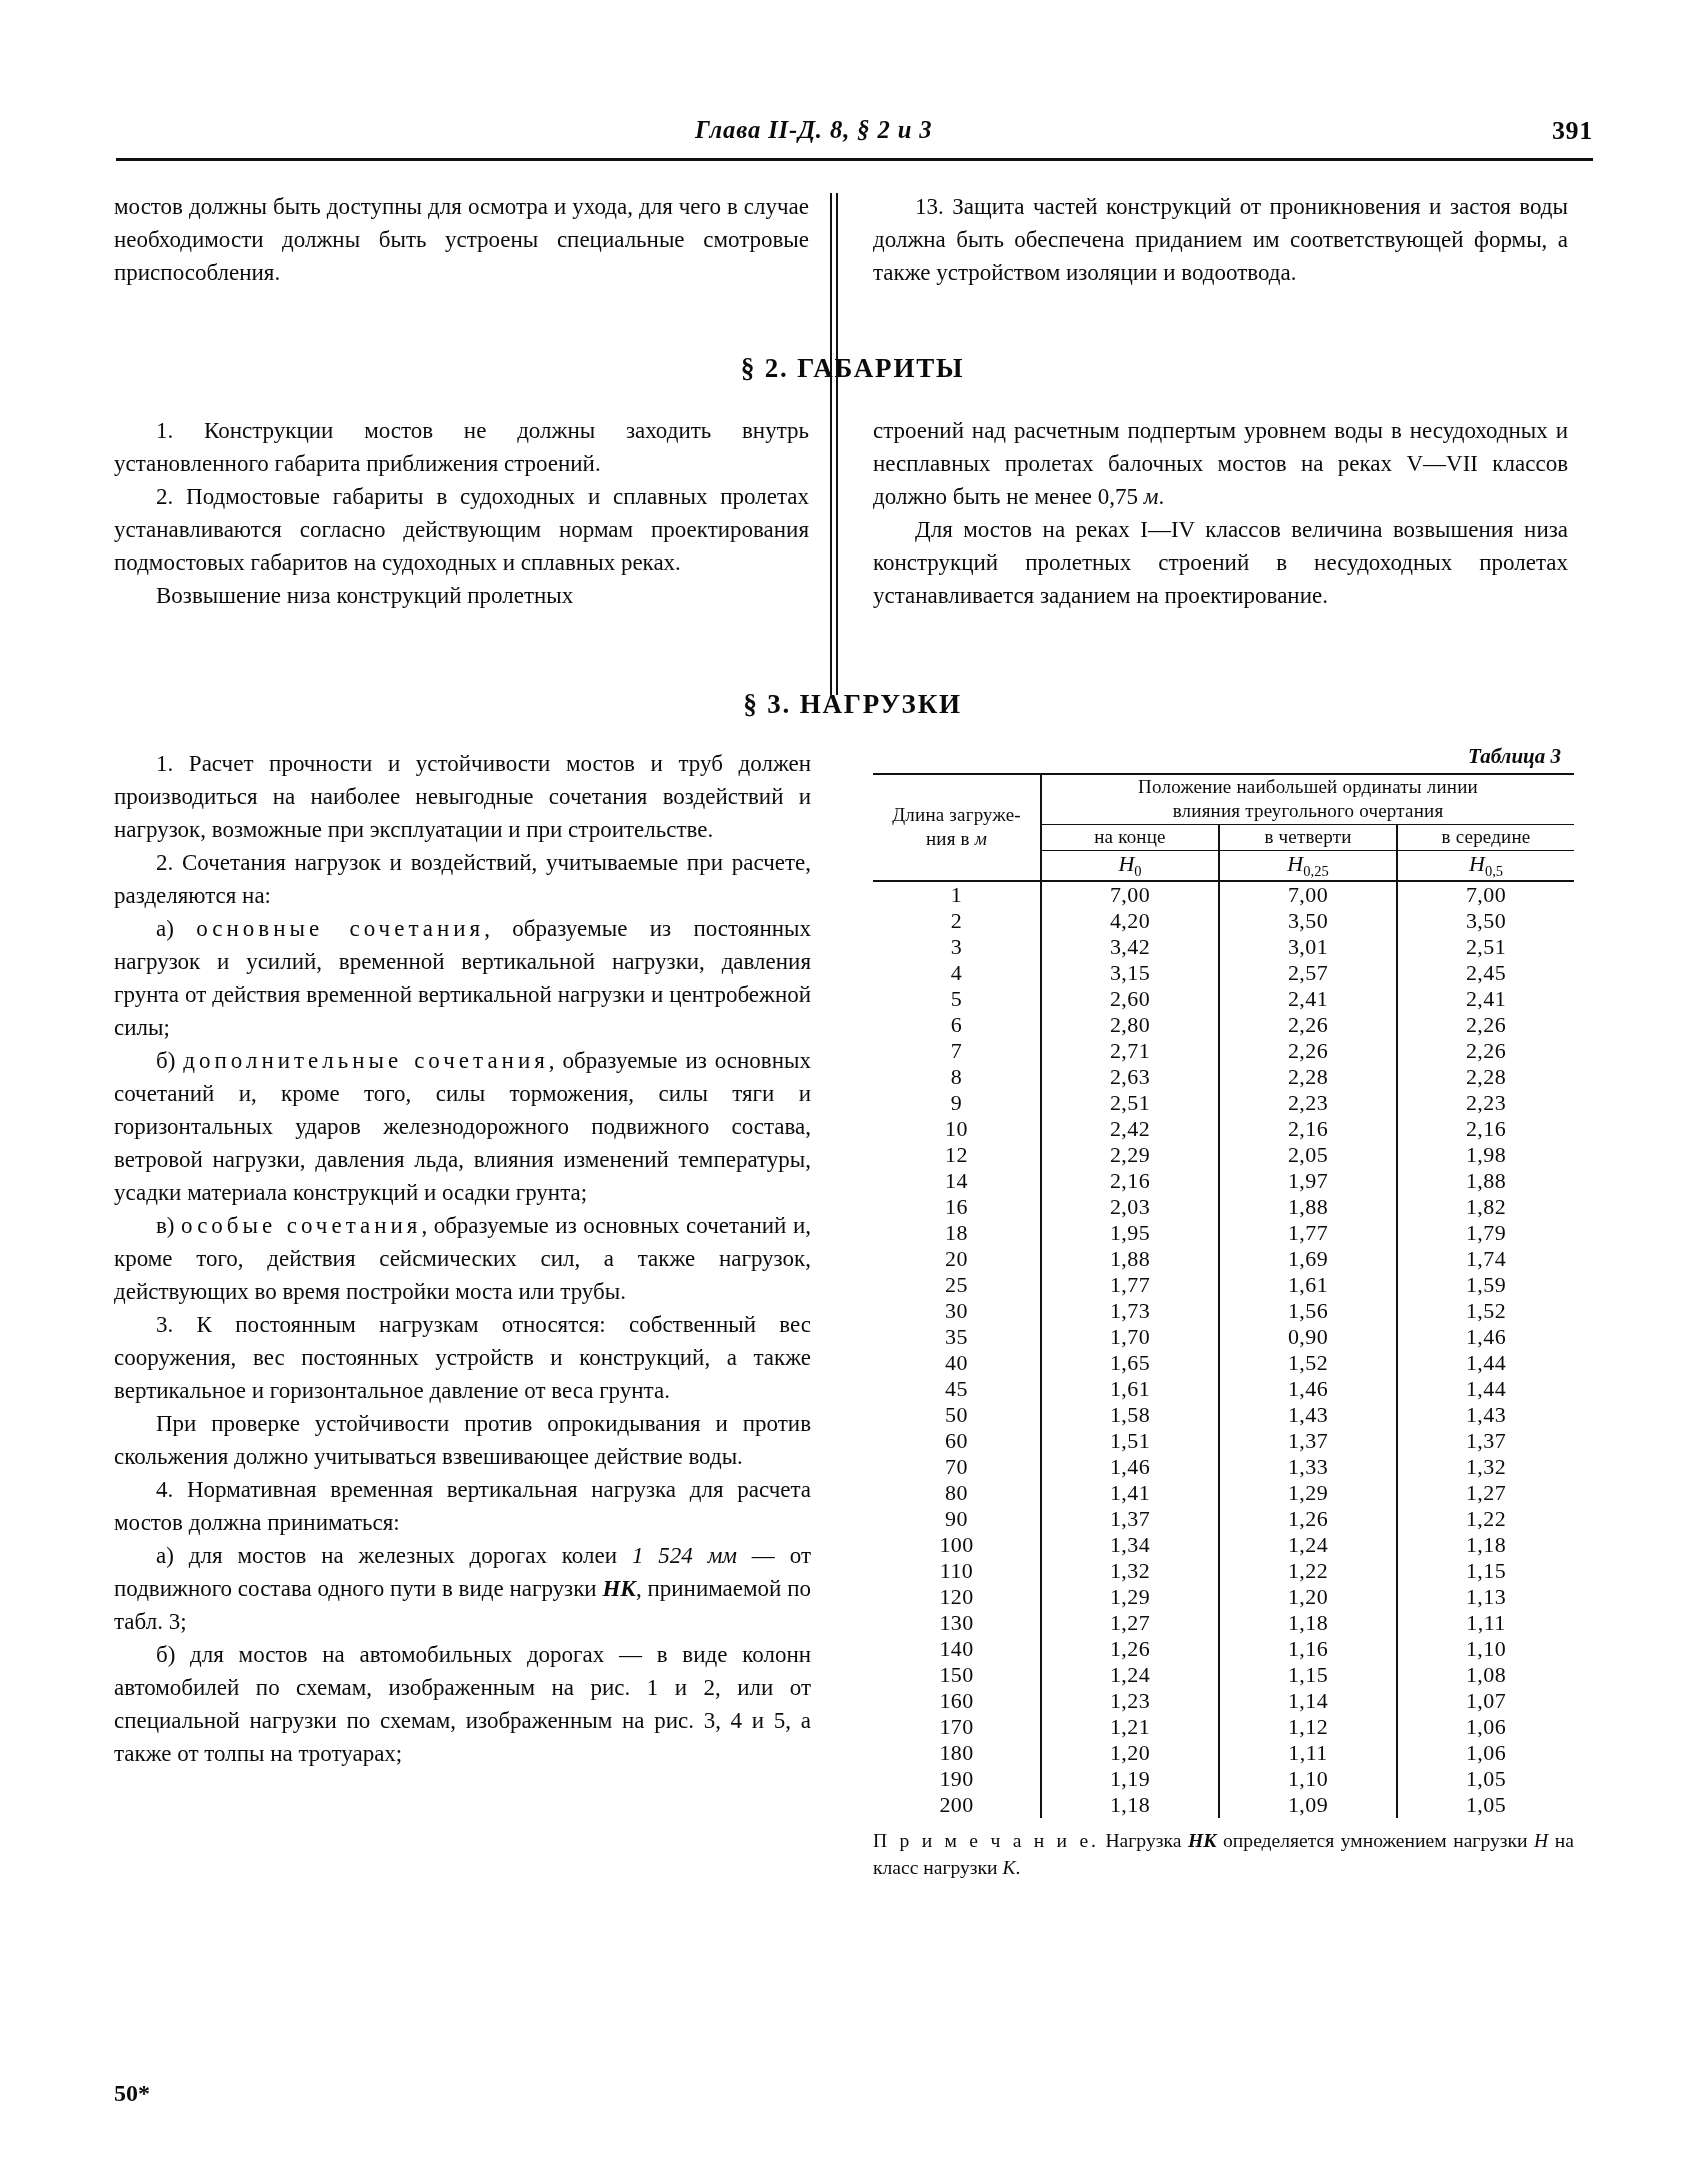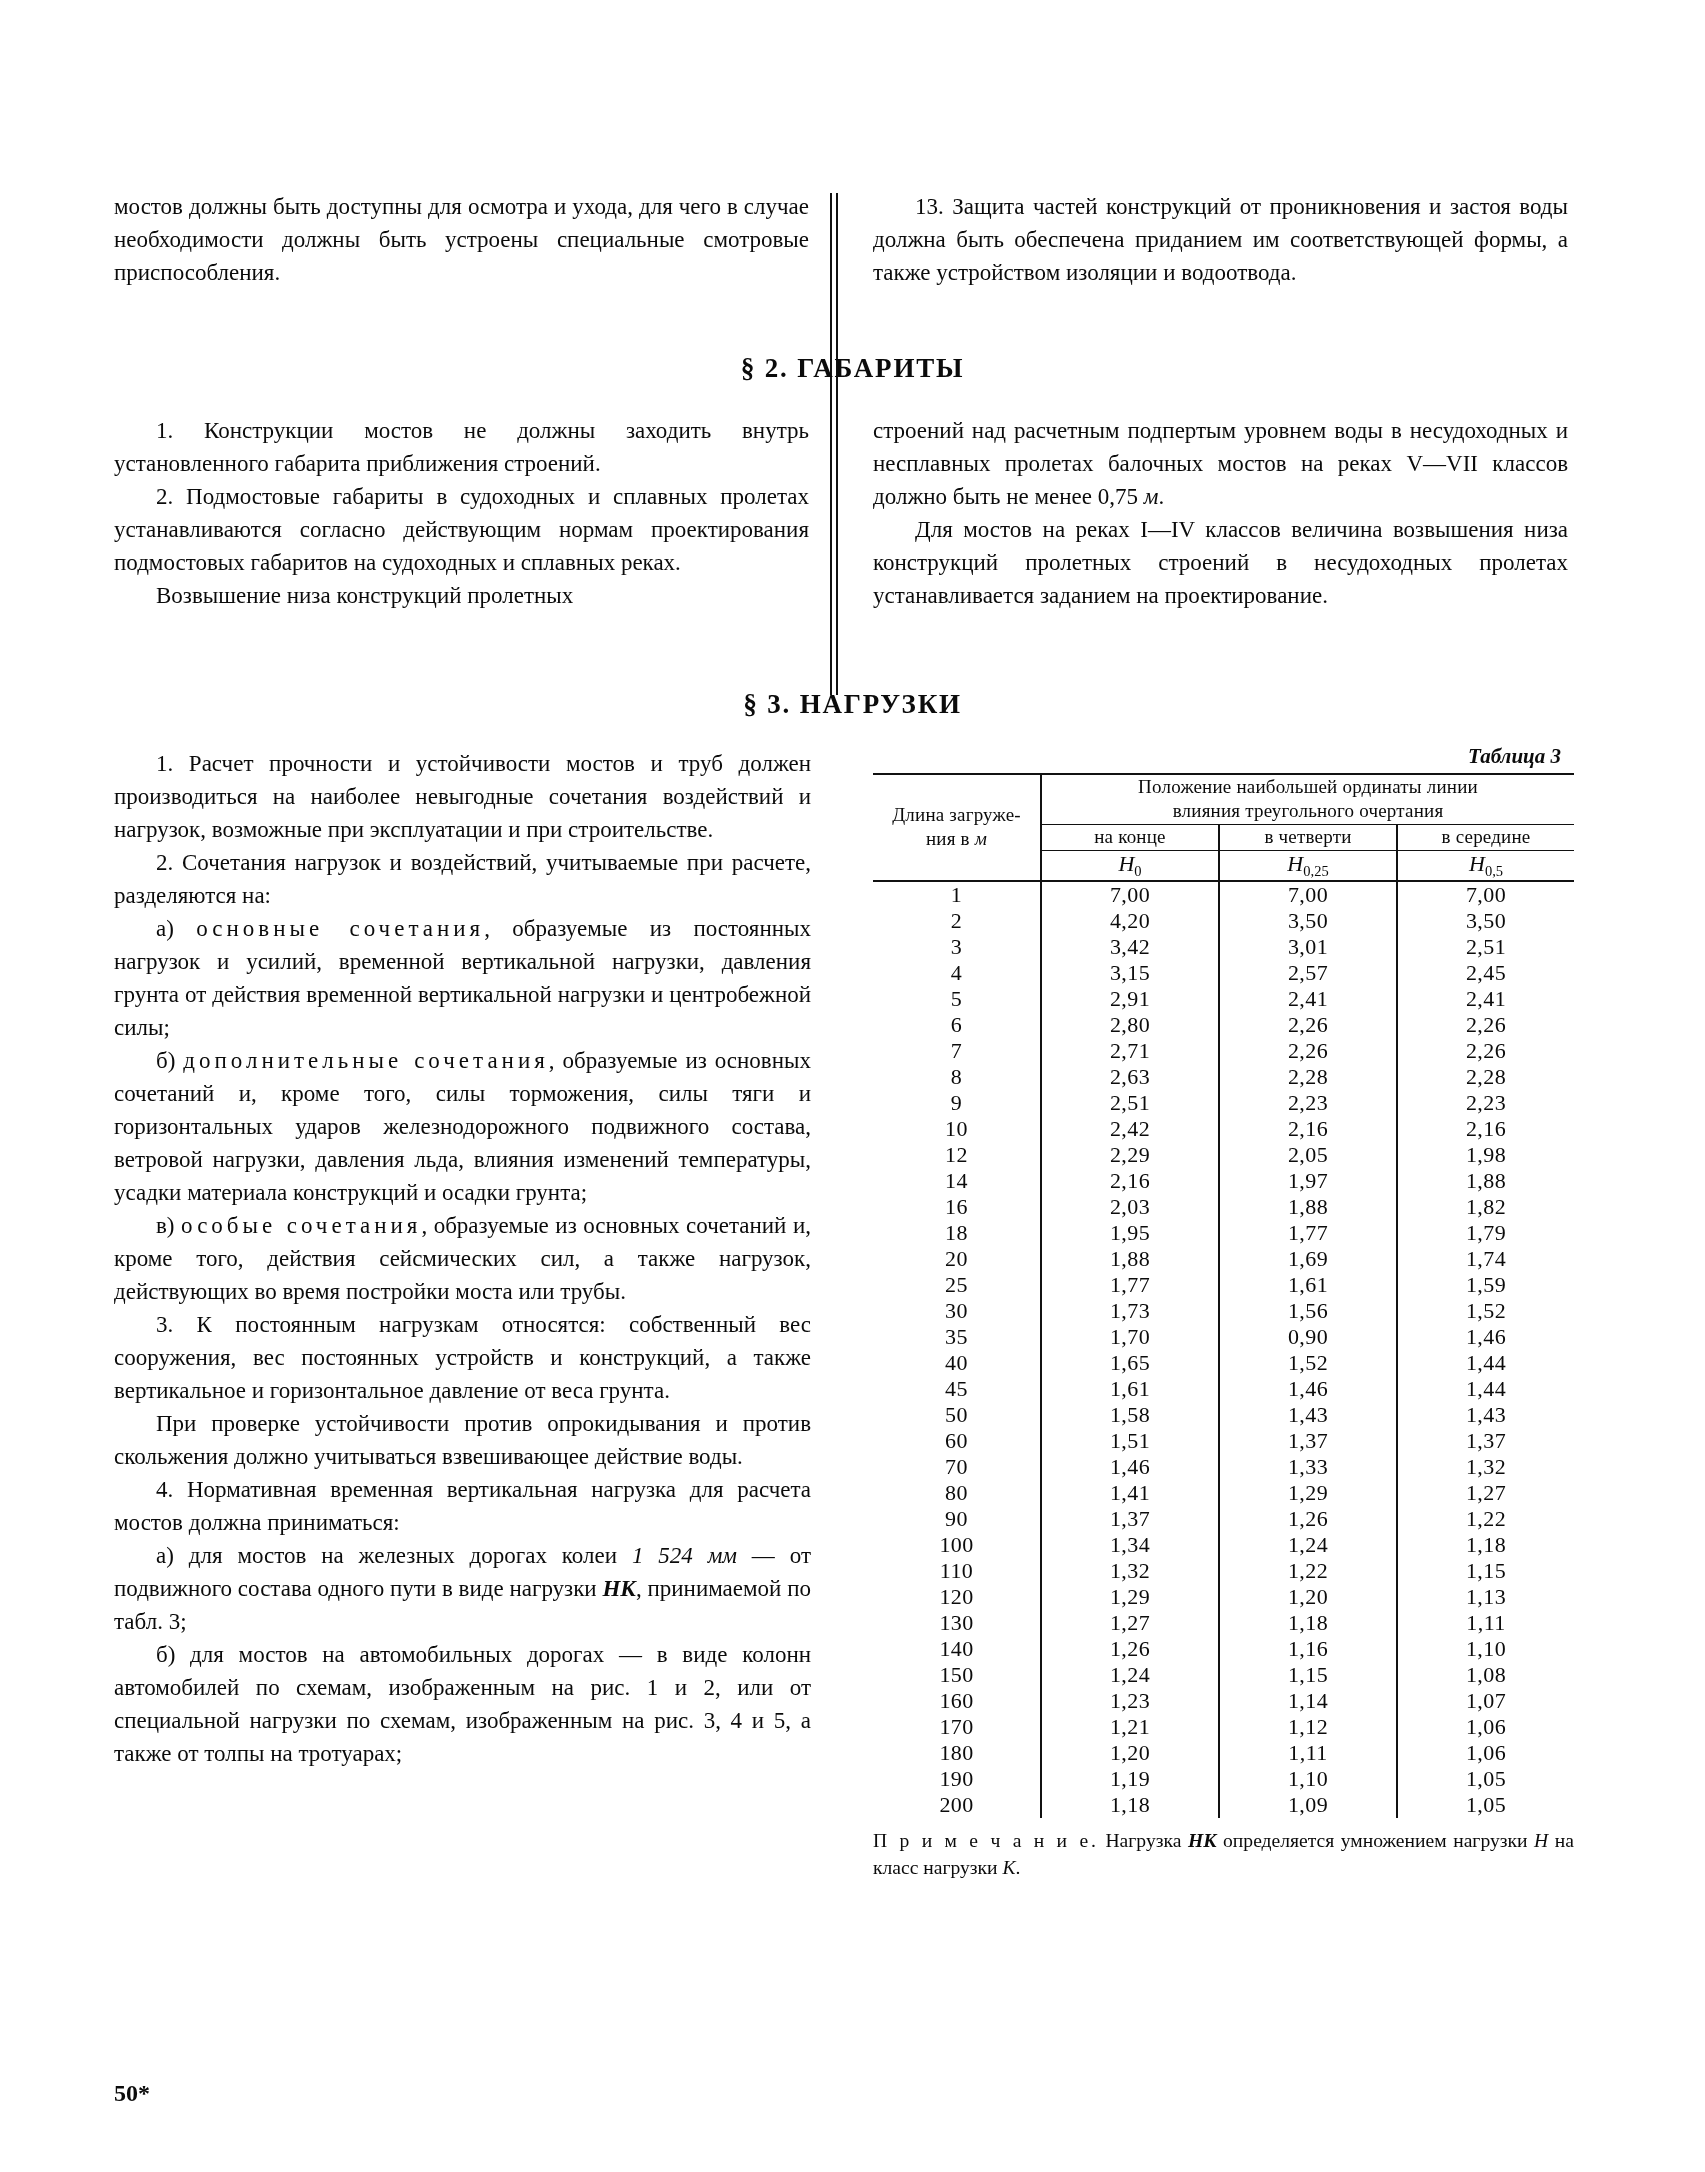--- a/index.html
+++ b/index.html
@@ -222,20 +222,25 @@
     top: 2080px;
     font-weight: 700;
     font-size: 24px;
   }
 </style>
 </head>
 <body>
 
 <div class="page">
 
+  <div class="runhead">
+    <div class="runhead-title">Глава II-Д. 8, § 2 и 3</div>
+    <div class="runhead-page">391</div>
+    <div class="runhead-rule"></div>
+  </div>
 
   <div class="divider div-a"></div>
   <div class="divider div-b"></div>
 
   <div class="col col-left" style="top:190px;">
     <p class="para noindent">мостов должны быть доступны для осмотра и ухода, для чего в случае необходимости должны быть устроены специальные смотровые приспо­собления.</p>
   </div>
 
   <div class="section-head" id="sec2">
     <span class="sgn">§</span>
@@ -335,21 +340,21 @@
             <td class="num vl">2,51</td>
           </tr>
           <tr>
             <td class="len">4</td>
             <td class="num vl">3,15</td>
             <td class="num vl">2,57</td>
             <td class="num vl">2,45</td>
           </tr>
           <tr>
             <td class="len">5</td>
-            <td class="num vl">2,91</td>
+            <td class="num vl">2,60</td>
             <td class="num vl">2,41</td>
             <td class="num vl">2,41</td>
           </tr>
           <tr>
             <td class="len">6</td>
             <td class="num vl">2,80</td>
             <td class="num vl">2,26</td>
             <td class="num vl">2,26</td>
           </tr>
           <tr>

